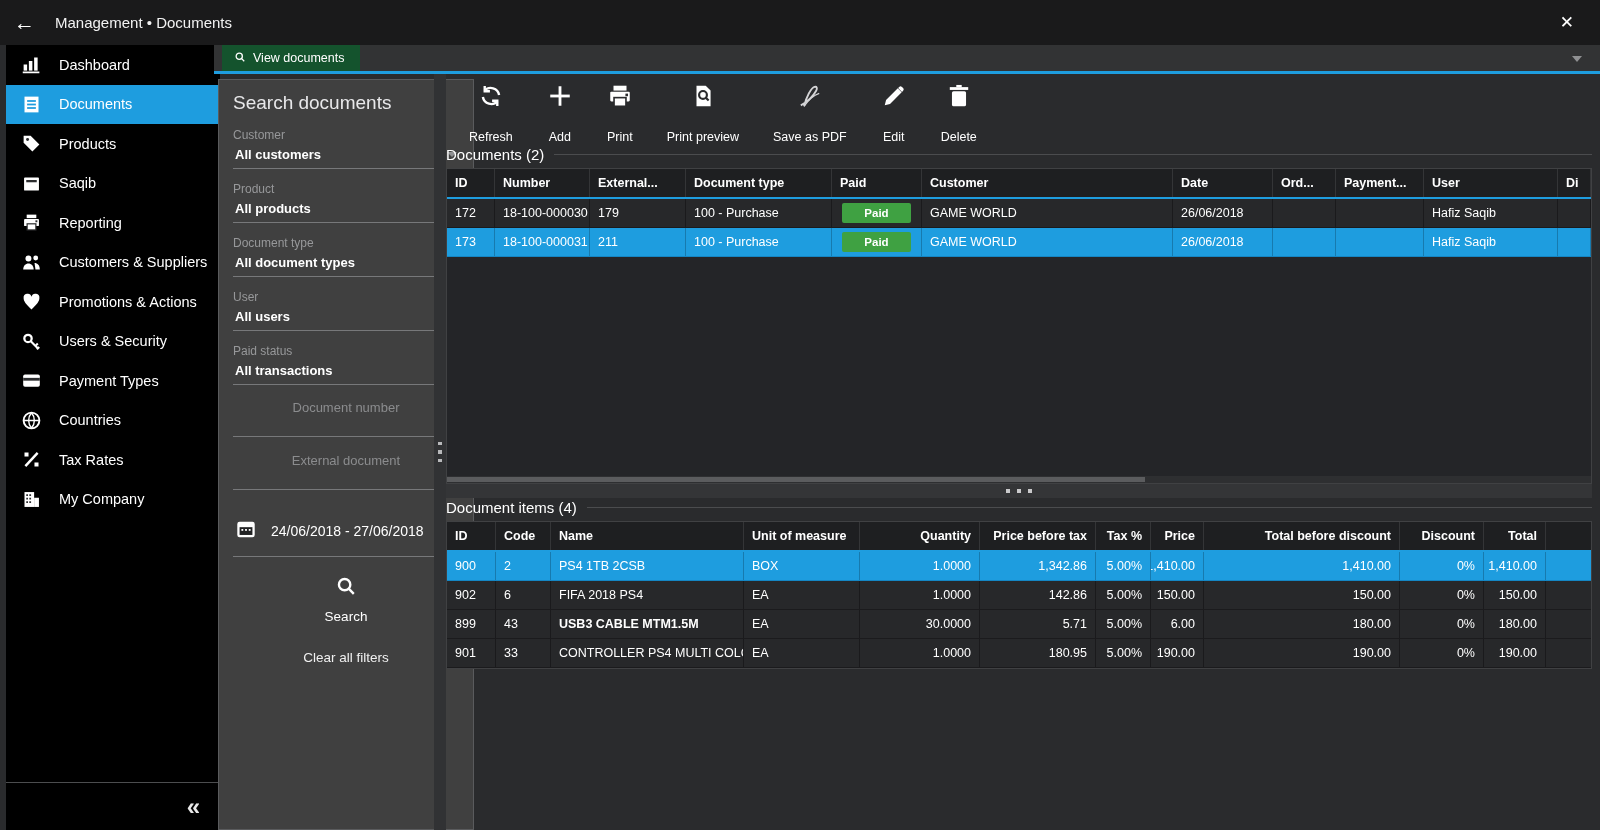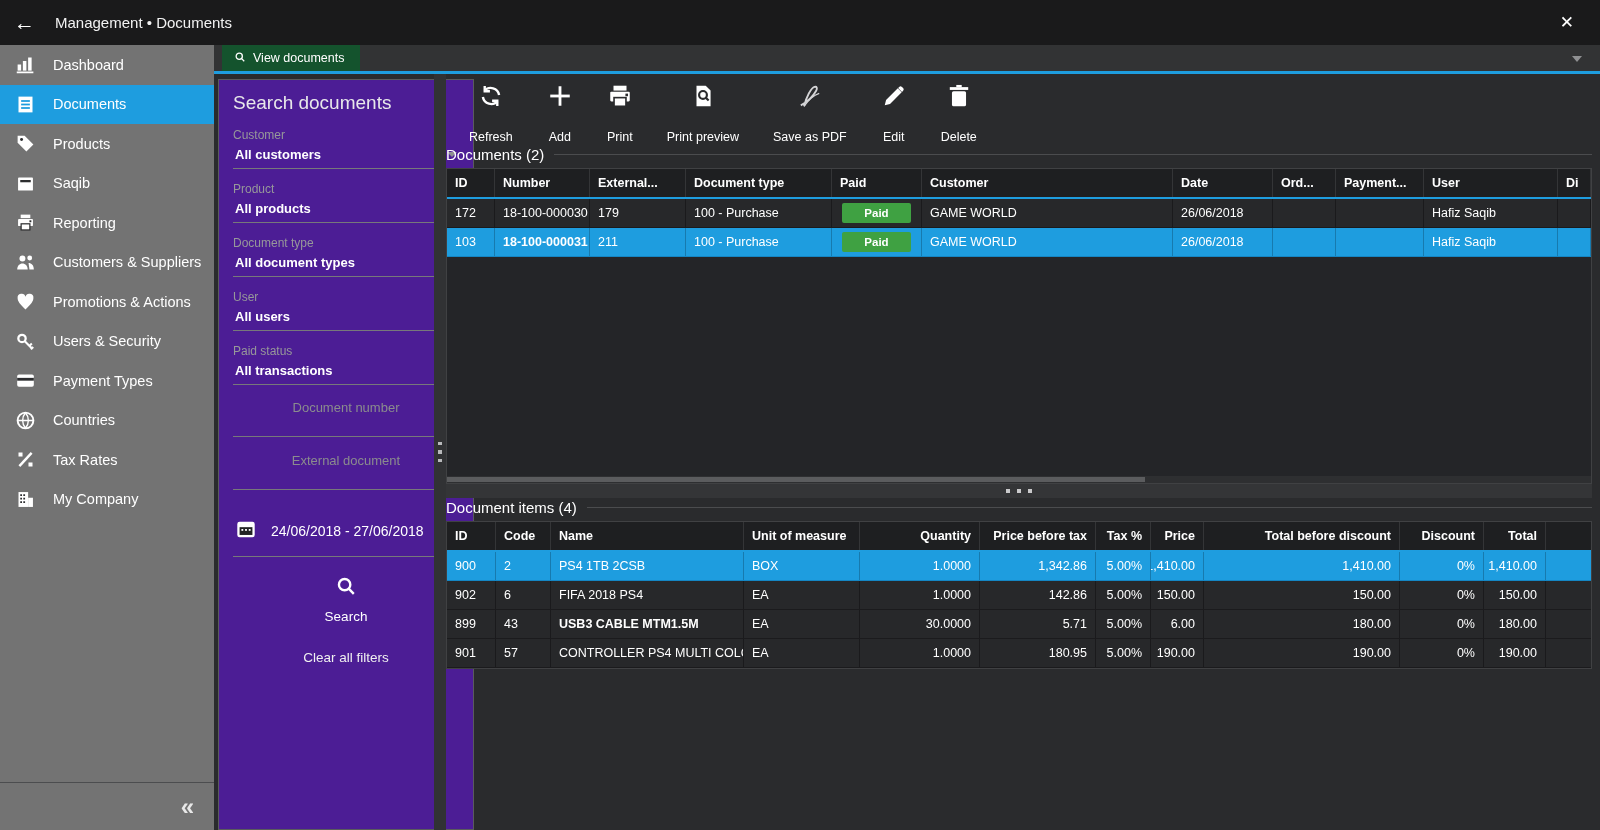--- a/index.html
+++ b/index.html
@@ -8,21 +8,21 @@
   .abs { position:absolute; }
 
   
   #titlebar { left:0; top:0; width:1600px; height:45px; background:#1a1a1b;
               display:flex; align-items:center; }
   #back-btn { margin-left:14px; font-size:21px; color:#fff; cursor:default; }
   #app-title { margin-left:20px; font-size:15px; color:#f2f2f2; }
   #close-btn { position:absolute; right:26px; top:12px; font-size:17px; color:#fff; }
 
   
-  #sidebar { left:0; top:45px; width:214px; height:785px; background:#737373; }
+  #sidebar { left:6px; top:45px; width:214px; height:785px; background:#000000; }
   .side-item { height:39.5px; display:flex; align-items:center; padding-left:13px; }
   .side-item.active { background:#1e9ddf; }
   .side-icon { width:24px; height:24px; display:flex; align-items:center; justify-content:center; }
   .side-icon svg { width:21px; height:21px; }
   .side-label { margin-left:16px; font-size:14.5px; color:#fff; }
   #side-bottom { position:absolute; left:0; bottom:0; width:214px; height:48px;
                  border-top:1px solid #4c4d4f; display:flex; align-items:center; justify-content:flex-end; }
   #collapse-btn { margin-right:20px; font-size:24px; line-height:24px; color:#e8e8e8; font-weight:bold; }
 
   
@@ -30,21 +30,21 @@
   #view-tab { position:absolute; left:8px; top:0; height:26px; background:#14532d;
               display:inline-flex; align-items:center; padding:0 15px 0 12px; }
   #view-tab svg { width:12px; height:12px; margin-right:7px; }
   #view-tab span { font-size:12.5px; color:#fff; }
   #tab-caret { position:absolute; right:18px; top:11px; width:0; height:0;
                border-left:5px solid transparent; border-right:5px solid transparent;
                border-top:6px solid #8f9092; }
   #accent-line { left:214px; top:71px; width:1386px; height:3px; background:#1e9ddf; }
 
   
-  #search-panel { left:218px; top:79px; width:256px; height:751px; background:#4c1d95;
+  #search-panel { left:218px; top:79px; width:256px; height:751px; background:#404040;
                   border:1px solid #5a5b5d; padding:12px 14px; }
   #search-title { font-size:19px; font-weight:400; color:#e8e8ea; margin-bottom:14px; }
   .field { margin-bottom:13px; }
   .f-label { font-size:12px; color:#97989a; margin-bottom:5px; }
   .f-valuerow { display:flex; align-items:center; border-bottom:1px solid #77787a; padding-bottom:6px; }
   .f-value { flex:1; font-size:13px; font-weight:bold; color:#fff; padding-left:2px; }
   .chevron-down { width:0; height:0; border-left:5px solid transparent;
                   border-right:5px solid transparent; border-top:5px solid #8f9092; margin-right:2px; }
   .input-field { margin-bottom:14px; border-bottom:1px solid #77787a; padding-bottom:20px;text-align:center; }
   .in-ph { font-size:13px; color:#8b8c8e; }
@@ -422,22 +422,22 @@
         <span class="badge">Paid</span>
       </div>
       <div class="g-cell" style="flex: 0 0 251px; width: 251px;">GAME WORLD</div>
       <div class="g-cell" style="flex: 0 0 100px; width: 100px;">26/06/2018</div>
       <div class="g-cell" style="flex: 0 0 63px; width: 63px;"></div>
       <div class="g-cell" style="flex: 0 0 88px; width: 88px;"></div>
       <div class="g-cell" style="flex: 0 0 134px; width: 134px;">Hafiz Saqib</div>
       <div class="g-cell" style="flex: 1 1 0%;"></div>
     </div>
     <div class="g-row data selected">
-      <div class="g-cell" style="flex: 0 0 48px; width: 48px;">103</div>
-      <div class="g-cell" style="flex: 0 0 95px; width: 95px; font-weight: bold;">18-100-000031</div>
+      <div class="g-cell" style="flex: 0 0 48px; width: 48px;">173</div>
+      <div class="g-cell" style="flex: 0 0 95px; width: 95px;">18-100-000031</div>
       <div class="g-cell" style="flex: 0 0 96px; width: 96px;">211</div>
       <div class="g-cell" style="flex: 0 0 146px; width: 146px;">100 - Purchase</div>
       <div class="g-cell" style="flex: 0 0 90px; width: 90px;">
         <span class="badge">Paid</span>
       </div>
       <div class="g-cell" style="flex: 0 0 251px; width: 251px;">GAME WORLD</div>
       <div class="g-cell" style="flex: 0 0 100px; width: 100px;">26/06/2018</div>
       <div class="g-cell" style="flex: 0 0 63px; width: 63px;"></div>
       <div class="g-cell" style="flex: 0 0 88px; width: 88px;"></div>
       <div class="g-cell" style="flex: 0 0 134px; width: 134px;">Hafiz Saqib</div>
@@ -511,21 +511,21 @@
       <div class="g-cell num" style="flex: 0 0 116px; width: 116px;">5.71</div>
       <div class="g-cell num" style="flex: 0 0 55px; width: 55px;">5.00%</div>
       <div class="g-cell num" style="flex: 0 0 53px; width: 53px;">6.00</div>
       <div class="g-cell num" style="flex: 0 0 196px; width: 196px;">180.00</div>
       <div class="g-cell num" style="flex: 0 0 84px; width: 84px;">0%</div>
       <div class="g-cell num" style="flex: 0 0 62px; width: 62px;">180.00</div>
       <div class="g-cell" style="flex: 1 1 0%; border-right: none;"></div>
     </div>
     <div class="g-row data">
       <div class="g-cell" style="flex: 0 0 49px; width: 49px;">901</div>
-      <div class="g-cell" style="flex: 0 0 55px; width: 55px;">57</div>
+      <div class="g-cell" style="flex: 0 0 55px; width: 55px;">33</div>
       <div class="g-cell" style="flex: 0 0 193px; width: 193px;">CONTROLLER PS4 MULTI COLOUR</div>
       <div class="g-cell" style="flex: 0 0 116px; width: 116px;">EA</div>
       <div class="g-cell num" style="flex: 0 0 120px; width: 120px;">1.0000</div>
       <div class="g-cell num" style="flex: 0 0 116px; width: 116px;">180.95</div>
       <div class="g-cell num" style="flex: 0 0 55px; width: 55px;">5.00%</div>
       <div class="g-cell num" style="flex: 0 0 53px; width: 53px;">190.00</div>
       <div class="g-cell num" style="flex: 0 0 196px; width: 196px;">190.00</div>
       <div class="g-cell num" style="flex: 0 0 84px; width: 84px;">0%</div>
       <div class="g-cell num" style="flex: 0 0 62px; width: 62px;">190.00</div>
       <div class="g-cell" style="flex: 1 1 0%; border-right: none;"></div>

